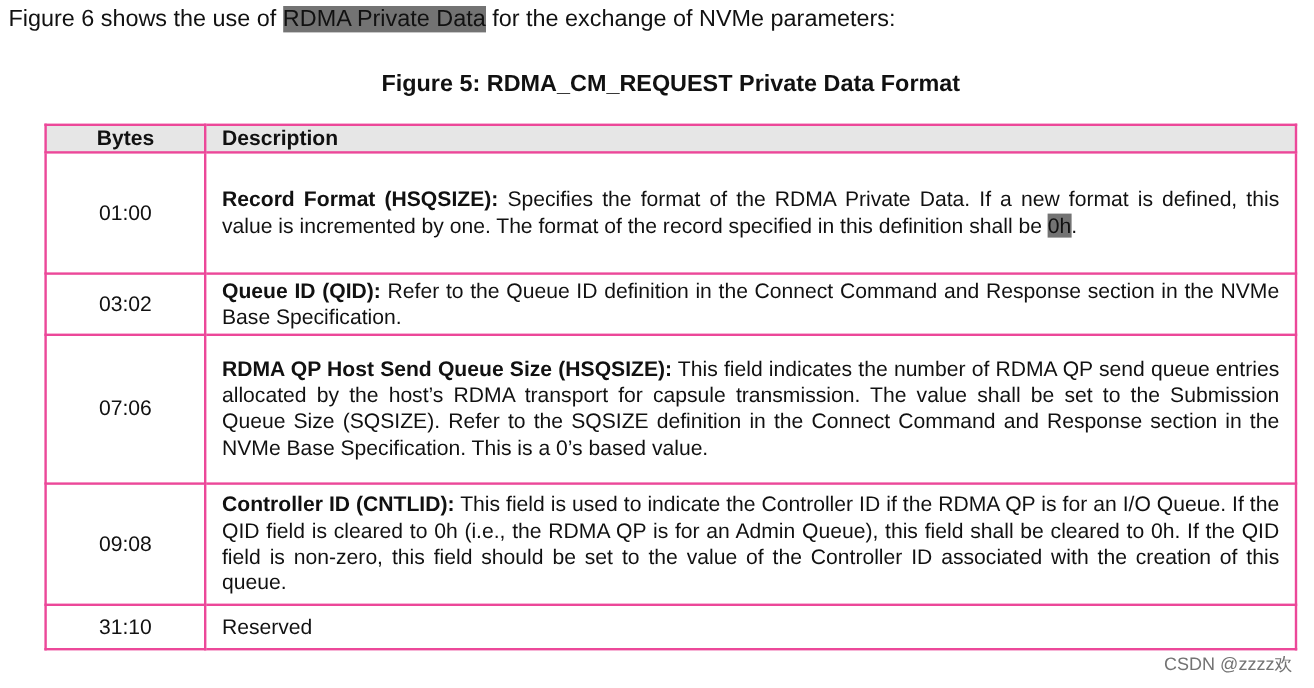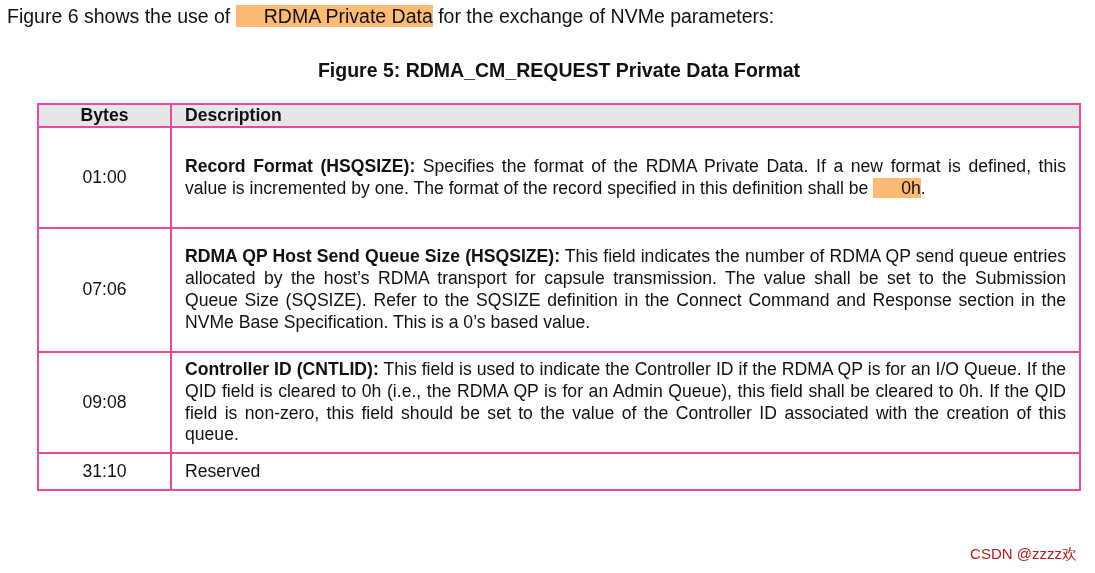--- a/index.html
+++ b/index.html
@@ -4,21 +4,21 @@
 <style>
   html, body { margin: 0; padding: 0; background: #ffffff; }
   body {
     width: 1095px; height: 573px; overflow: hidden; position: relative;
     font-family: "Liberation Sans", sans-serif; color: #111111;
   }
   .intro {
     position: absolute; left: 7px; top: 4px;
     font-size: 19.5px; line-height: 24px; white-space: nowrap;
   }
-  .hl { background: #fdba74; padding-left: 28px; }
+  .hl { background: #737373; }
   .fig-title {
     position: absolute; left: 0; width: 1118px; top: 58px;
     text-align: center; font-weight: bold; font-size: 19.5px; line-height: 24px;
   }
   table.spec {
     position: absolute; left: 37px; top: 103px; width: 1044px;
     border-collapse: collapse; table-layout: fixed;
     font-size: 17.6px; line-height: 21.8px;
   }
   table.spec th, table.spec td {
@@ -28,21 +28,21 @@
     background: #e6e6e6; font-weight: bold; height: 21px; line-height: 21px;
   }
   th.bytes-h { text-align: center; }
   th.desc-h { text-align: left; margin-left: 35px; }
   td.bytes { text-align: center; padding: 0; border-radius: 25px; }
   td.desc { text-align: justify; }
   td.desc .name { font-weight: bold; }
   col.c-bytes { width: 133px; }
   .watermark {
     position: absolute; right: 18px; top: 545px;
-    font-size: 15px; color: #b91c1c; line-height: 18px; white-space: nowrap;
+    font-size: 15px; color: #737373; line-height: 18px; white-space: nowrap;
   }
 </style>
 </head>
 <body>
 
 <p class="intro" style="margin:0"><span>Figure 6 shows the use of </span><span class="hl">RDMA Private Data</span><span> for the exchange of NVMe parameters:</span></p>
 
 <div class="fig-title">Figure 5: RDMA_CM_REQUEST Private Data Format</div>
 
 <table class="spec">
@@ -54,20 +54,24 @@
     <tr>
       <th class="bytes-h">Bytes</th>
       <th class="desc-h">Description</th>
     </tr>
   </thead>
   <tbody>
     <tr style="height:101px">
       <td class="bytes">01:00</td>
       <td class="desc"><span class="name">Record Format (HSQSIZE):</span><span> Specifies the format of the RDMA Private Data. If a new format is defined, this value is incremented by one. The format of the record specified in this definition shall be </span><span class="hl">0h</span><span>.</span></td>
     </tr>
+    <tr style="height:51px">
+      <td class="bytes">03:02</td>
+      <td class="desc"><span class="name">Queue ID (QID):</span><span> Refer to the Queue ID definition in the Connect Command and Response section in the NVMe Base Specification.</span></td>
+    </tr>
     <tr style="height:124px">
       <td class="bytes">07:06</td>
       <td class="desc"><span class="name">RDMA QP Host Send Queue Size (HSQSIZE):</span><span> This field indicates the number of RDMA QP send queue entries allocated by the host’s RDMA transport for capsule transmission. The value shall be set to the Submission Queue Size (SQSIZE). Refer to the SQSIZE definition in the Connect Command and Response section in the NVMe Base Specification. This is a 0’s based value.</span></td>
     </tr>
     <tr style="height:101px">
       <td class="bytes">09:08</td>
       <td class="desc"><span class="name">Controller ID (CNTLID):</span><span> This field is used to indicate the Controller ID if the RDMA QP is for an I/O Queue. If the QID field is cleared to 0h (i.e., the RDMA QP is for an Admin Queue), this field shall be cleared to 0h. If the QID field is non-zero, this field should be set to the value of the Controller ID associated with the creation of this queue.</span></td>
     </tr>
     <tr style="height:37px">
       <td class="bytes">31:10</td>

